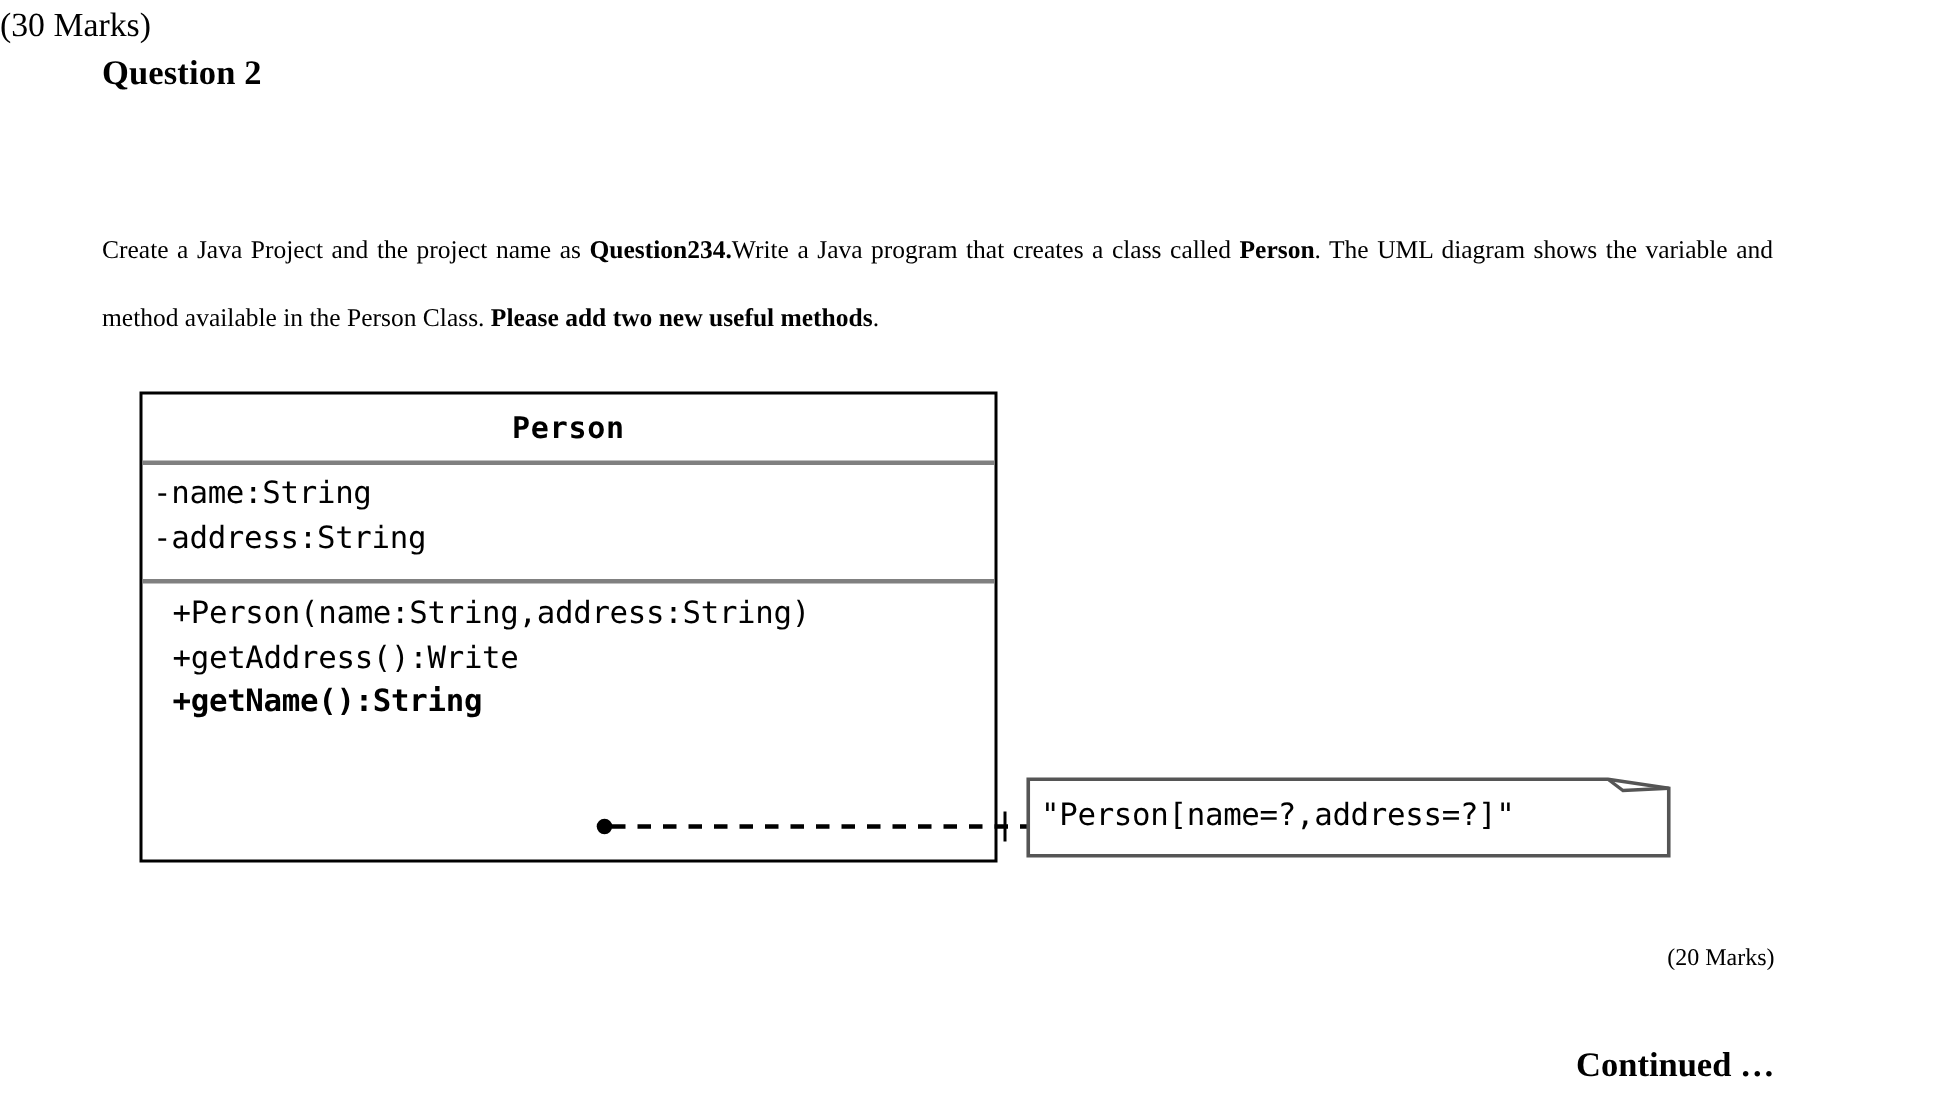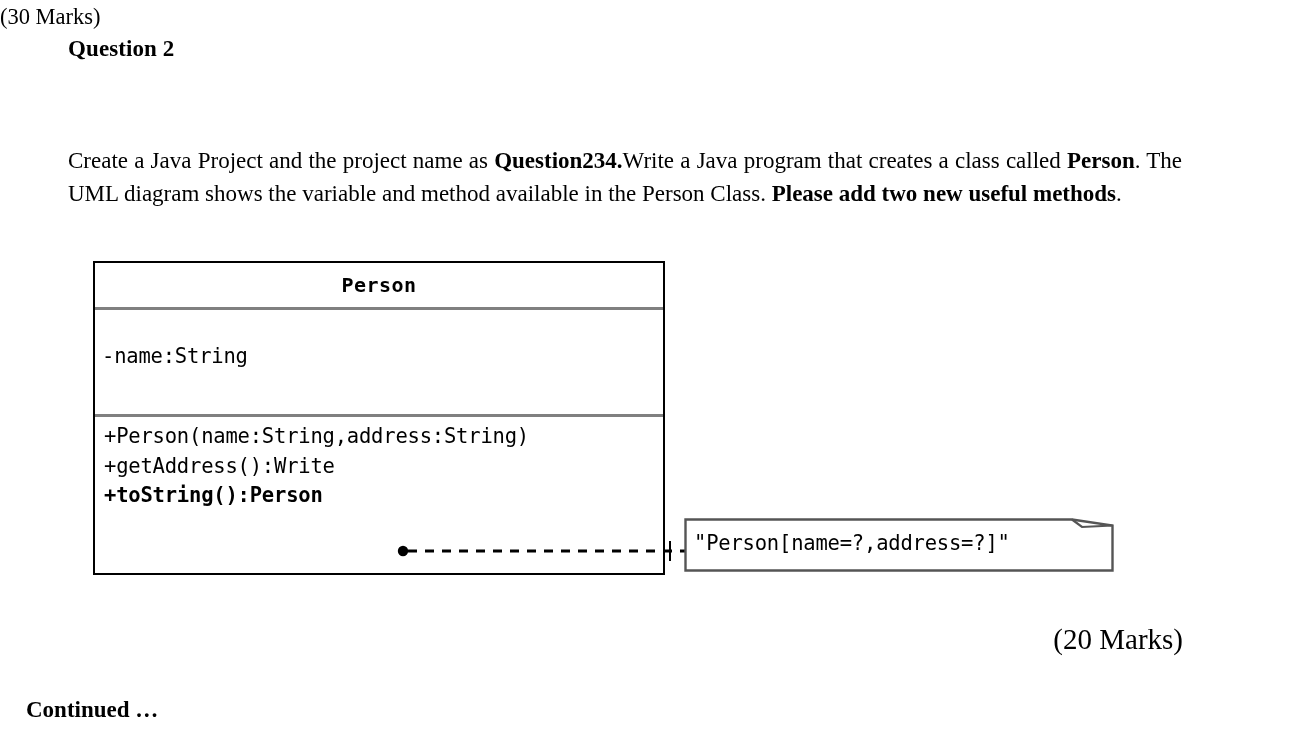--- a/index.html
+++ b/index.html
@@ -39,22 +39,22 @@
     letter-spacing: 0.1px;
     text-align: center;
   }
 
   
   .body-para {
     position: absolute;
     left: 68px;
     top: 104px;
     width: 1114px;
-    font-size: 23px;
-    line-height: 33px;
+    font-size: 17px;
+    line-height: 45px;
     text-align: justify;
     text-justify: inter-word;
     margin-top: 40px;
   }
   .body-para b { font-weight: bold; }
 
   
   .uml-class {
     position: absolute;
     left: 93px;
@@ -77,24 +77,23 @@
   }
   .uml-sep {
     height: 3px;
     background: #808080;
     width: 100%;
   }
   .uml-attrs {
     padding: 4px 0 5px 7px;
     height: 76px;
     box-sizing: border-box;
-    margin-top: 28px;
   }
   .uml-methods {
-    padding: 5px 0 0 9px;
+    padding: 5px 0 0 20px;
   }
   .uml-line {
     font-size: 20.5px;
     line-height: 29.5px;
     white-space: pre;
     letter-spacing: -0.2px;
   }
   .uml-line.bold { font-weight: bold; }
 
   
@@ -127,62 +126,62 @@
     color: #000000;
   }
 
   
   .marks-bottom {
     position: absolute;
     left: 0;
     top: 624px;
     width: 1183px;
     text-align: right;
-    font-size: 29px;
+    font-size: 16px;
     line-height: 30px;
     white-space: nowrap;
   }
   .continued {
     position: absolute;
     left: 0;
     top: 694px;
     width: 1183px;
-    text-align: left;
+    text-align: right;
     font-size: 23px;
     font-weight: bold;
     line-height: 32px;
     white-space: nowrap;
-    padding-left: 26px;
   }
 </style>
 </head>
 <body>
 
 <div class="marks-top">(30 Marks)</div>
 
 <div class="q-heading">Question 2</div>
 
 <p class="body-para"><span>Create a Java Project and the project name as </span><b>Question234.</b><span>Write a Java program that creates a class called </span><b>Person</b><span>. The UML diagram shows the variable and method available in the Person Class. </span><b>Please add two new useful methods</b><span>.</span></p>
 
 <div class="uml-class">
 
   <div class="uml-title-cell">Person</div>
 
   <div class="uml-sep"></div>
 
   <div class="uml-attrs">
     <div class="uml-line">-name:String</div>
+    <div class="uml-line">-address:String</div>
   </div>
 
   <div class="uml-sep"></div>
 
   <div class="uml-methods">
     <div class="uml-line">+Person(name:String,address:String)</div>
     <div class="uml-line">+getAddress():Write</div>
-    <div class="uml-line bold">+toString():Person</div>
+    <div class="uml-line bold">+getName():String</div>
   </div>
 </div>
 
 <svg class="connector" width="292" height="22" viewBox="0 0 292 22">
   <circle cx="7" cy="11" r="5.2" fill="#000000"></circle>
   <line x1="12" y1="11" x2="292" y2="11" stroke="#000000" stroke-width="3" stroke-dasharray="9 8"></line>
   <line x1="274" y1="1" x2="274" y2="21" stroke="#000000" stroke-width="2"></line>
 </svg>
 
 <div class="note-box">

